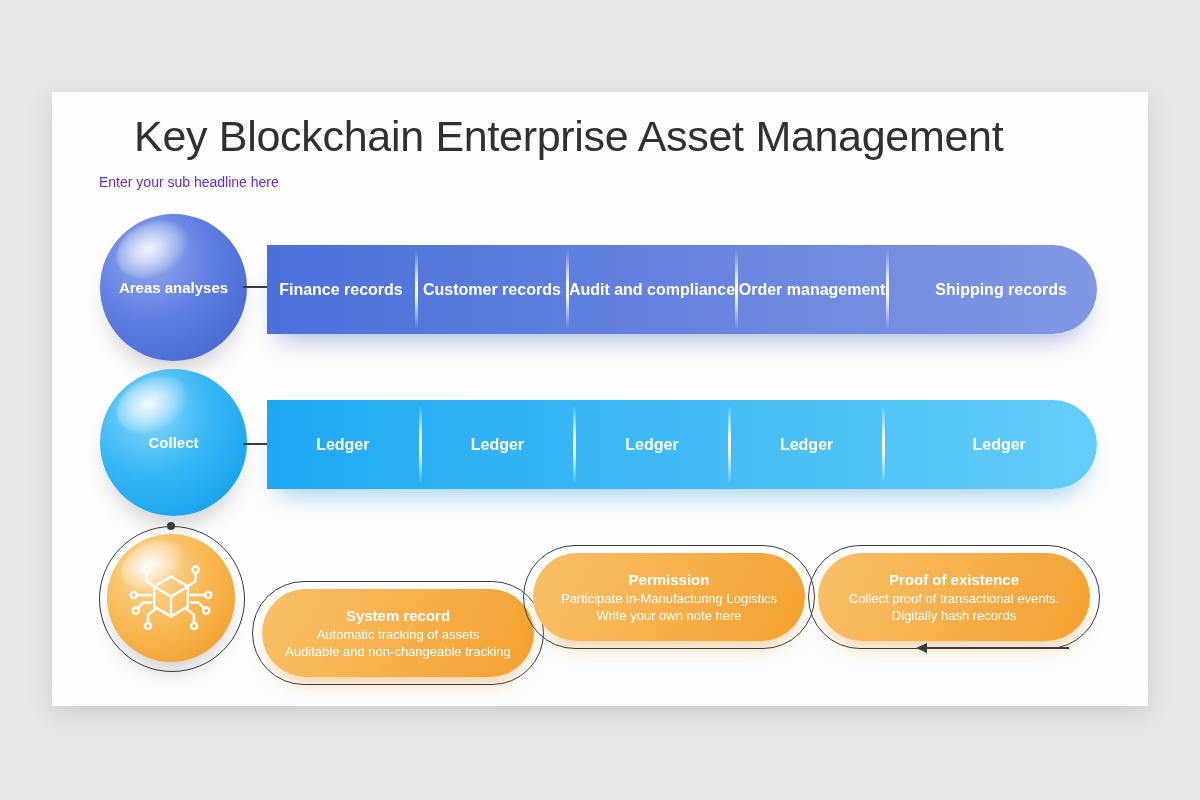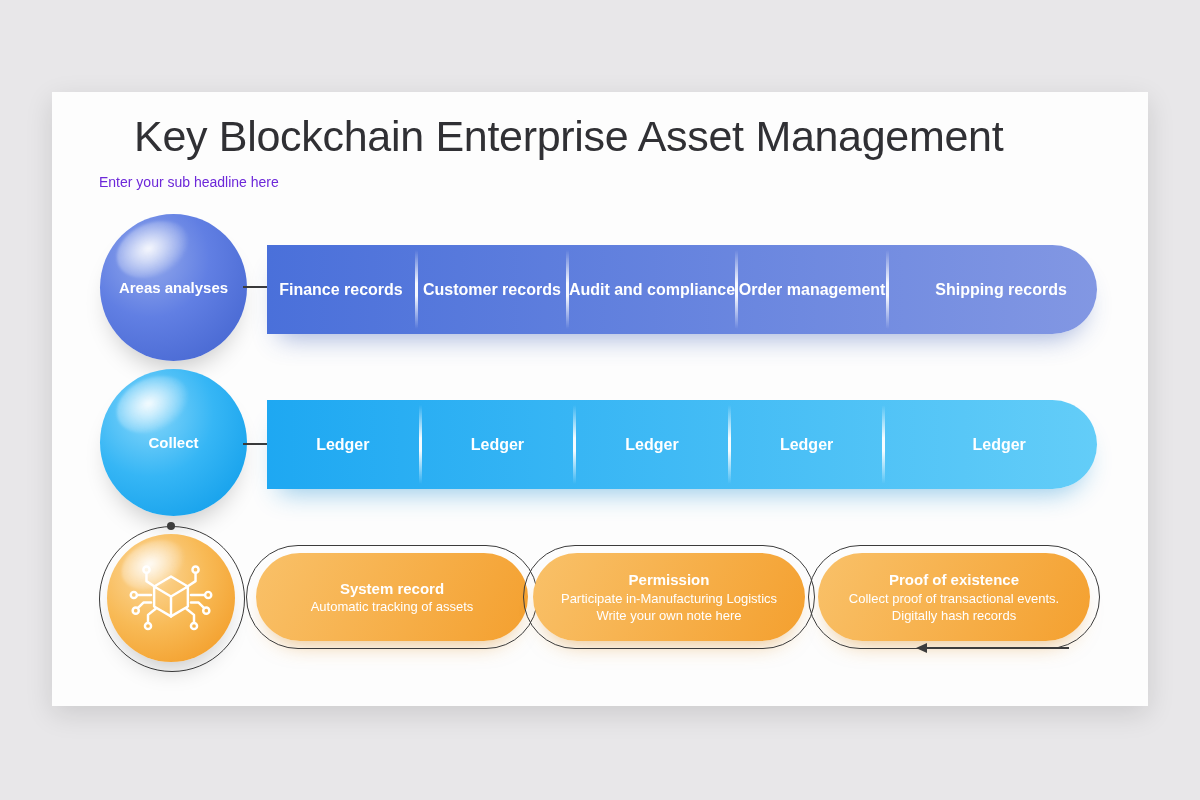--- a/index.html
+++ b/index.html
@@ -100,21 +100,21 @@
   }
   .cube-icon{position:relative;width:92px;height:92px;}
 
   .card{
     position:absolute;top:461px;width:272px;height:88px;border-radius:44px;
     background:linear-gradient(118deg,var(--orange-start,#f9c169) 0%,var(--orange-end,#f4a02f) 100%);
     display:flex;flex-direction:column;align-items:center;justify-content:center;
     color:#fff;text-align:center;
     box-shadow:0 14px 22px -12px rgba(220,140,30,.55);
   }
-  .card-1{left:204px;}
+  .card-1{left:210px;margin-top:36px;}
   .card-2{left:481px;align-items:center;}
   .card-3{left:766px;}
   .card .outline{
     position:absolute;left:-10px;right:-10px;top:-8px;bottom:-8px;
     border:1.7px solid #3c3c3c;border-radius:60px;
     pointer-events:none;
   }
   .card-title{font-size:15px;font-weight:700;line-height:1.3;position:relative;}
   .card-line{font-size:13px;line-height:1.32;position:relative;}
 
@@ -218,20 +218,21 @@
           <circle cx="106" cy="76.5" r="4"></circle>
         <polyline points="80,74 90,82 90,92"></polyline>
           <circle cx="90" cy="96.5" r="4"></circle>
       </svg>
     </div>
 
     <div class="card card-1">
       <span class="outline"></span>
       <div class="card-title">System record</div>
       <div class="card-line">Automatic tracking of assets</div>
+      <div class="card-line">Auditable and non-changeable tracking</div>
     </div>
 
     <div class="card card-2">
       <span class="outline"></span>
       <div class="card-title">Permission</div>
       <div class="card-line">Participate in-Manufacturing Logistics</div>
       <div class="card-line">Write your own note here</div>
     </div>
 
     <div class="card card-3">

